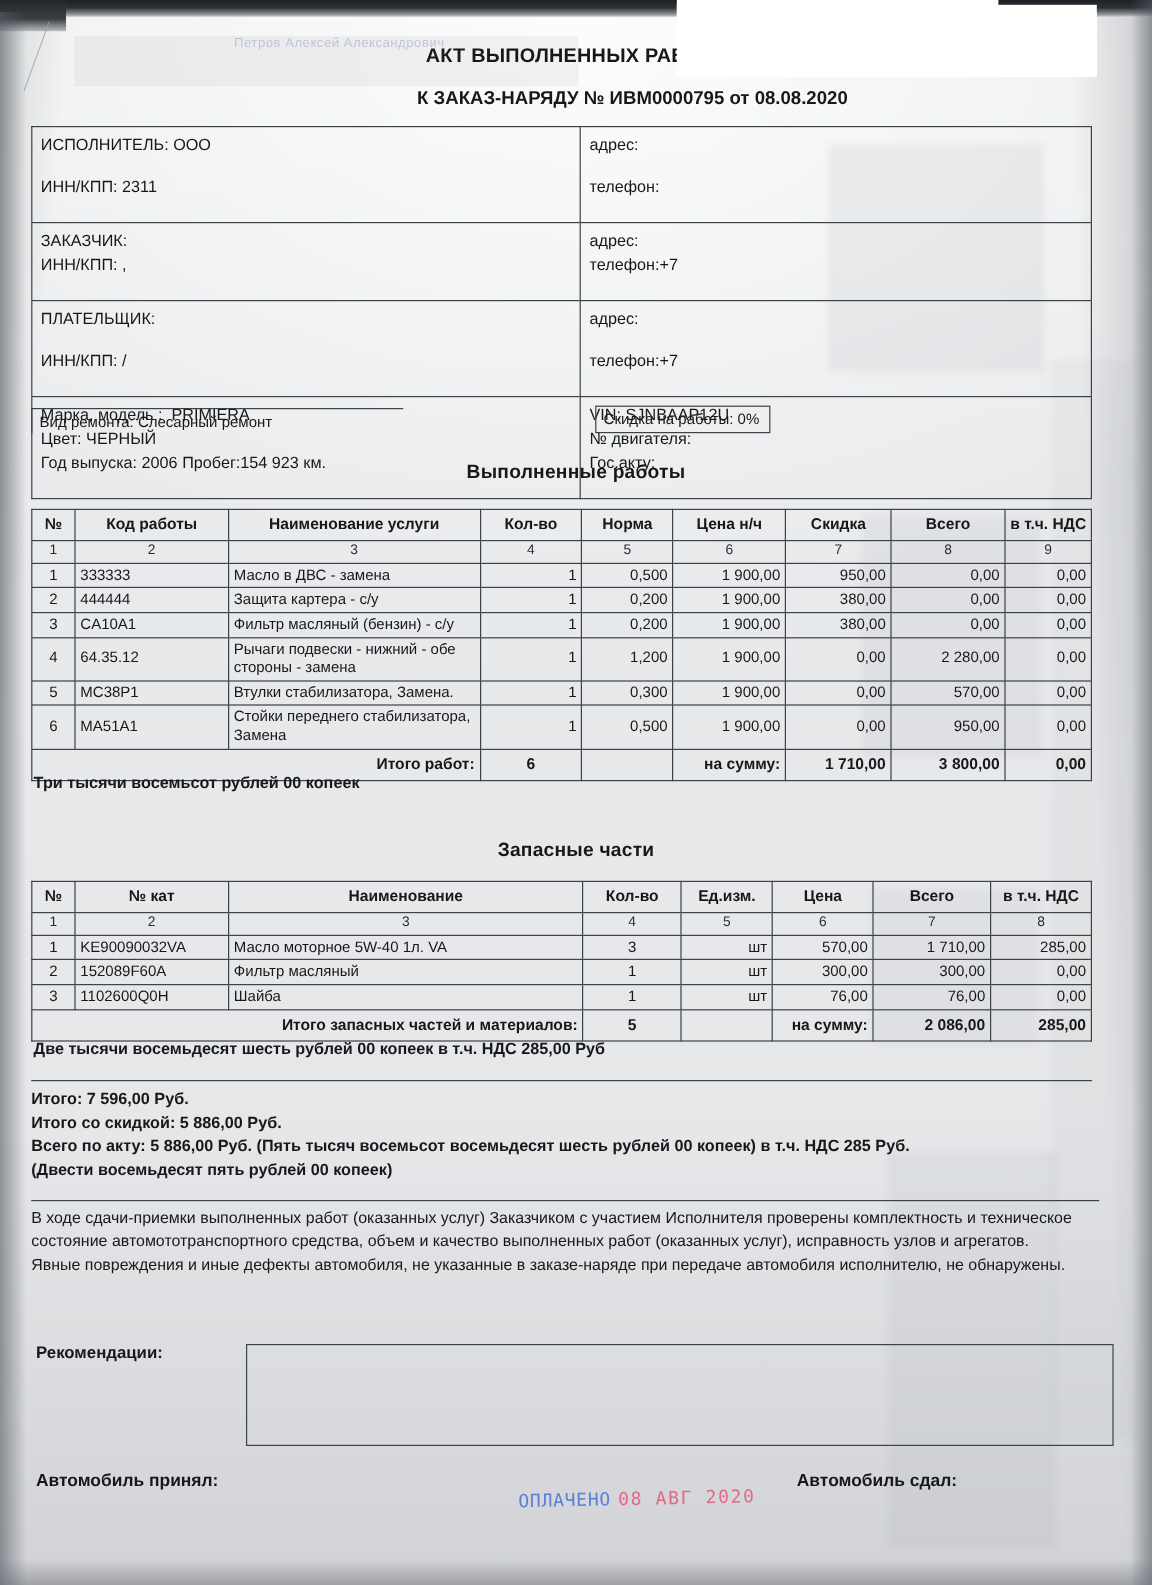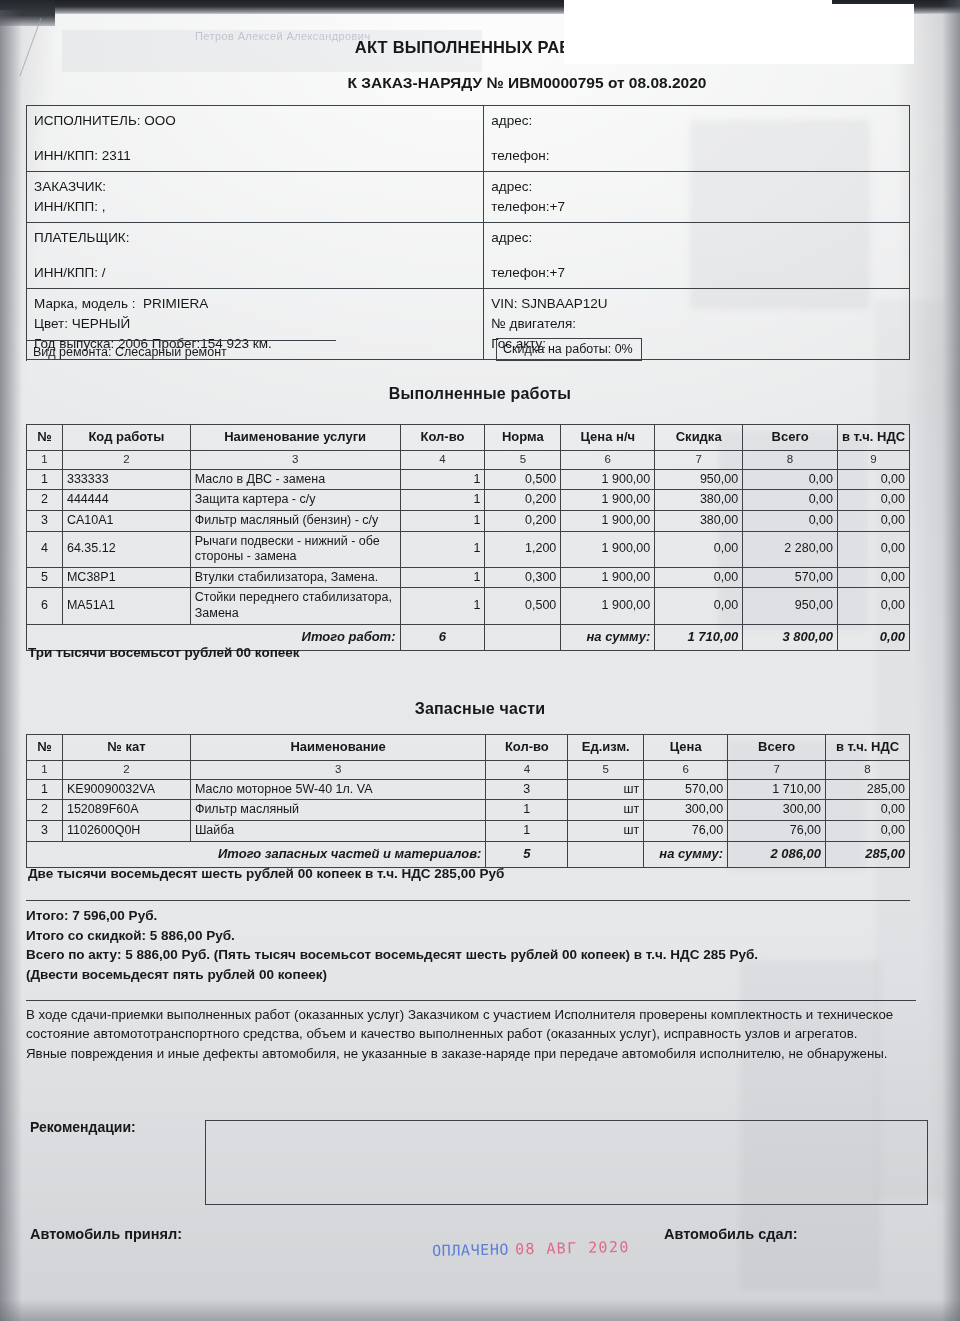--- a/index.html
+++ b/index.html
@@ -122,21 +122,21 @@
   
   .info-table {
     position: absolute;
     left: 26px; top: 105px;
     width: 884px;
     border-collapse: collapse;
     font-size: 13.5px;
   }
   .info-table td {
     border: 1.3px solid #3d4248;
-    padding: 5px 7px 6px 7px;
+    padding: 5px 7px 20px 7px;
     vertical-align: top;
     line-height: 1.45;
   }
   .info-table td.left  { width: 455px; }
   .info-table td.right { width: 429px; }
   .info-line { display: block; white-space: pre; }
   .spacer-line { display: block; height: 15px; }
 
   .repair-row {
     position: absolute;
@@ -194,21 +194,20 @@
     color: #2a2d31;
     padding: 1px 3px 2px 3px;
   }
   .ta-c { text-align: center; }
   .ta-r { text-align: right; }
   .ta-l { text-align: left; }
   .totrow td {
     font-weight: bold;
     font-size: 13px;
     padding: 4px 4px 5px 4px;
-    font-style: italic;
   }
 
   
   #works-table { left: 26px; top: 424px; width: 884px; }
   #works-table col.c1 { width: 36px; }
   #works-table col.c2 { width: 128px; }
   #works-table col.c3 { width: 210px; }
   #works-table col.c4 { width: 85px; }
   #works-table col.c5 { width: 76px; }
   #works-table col.c6 { width: 94px; }

